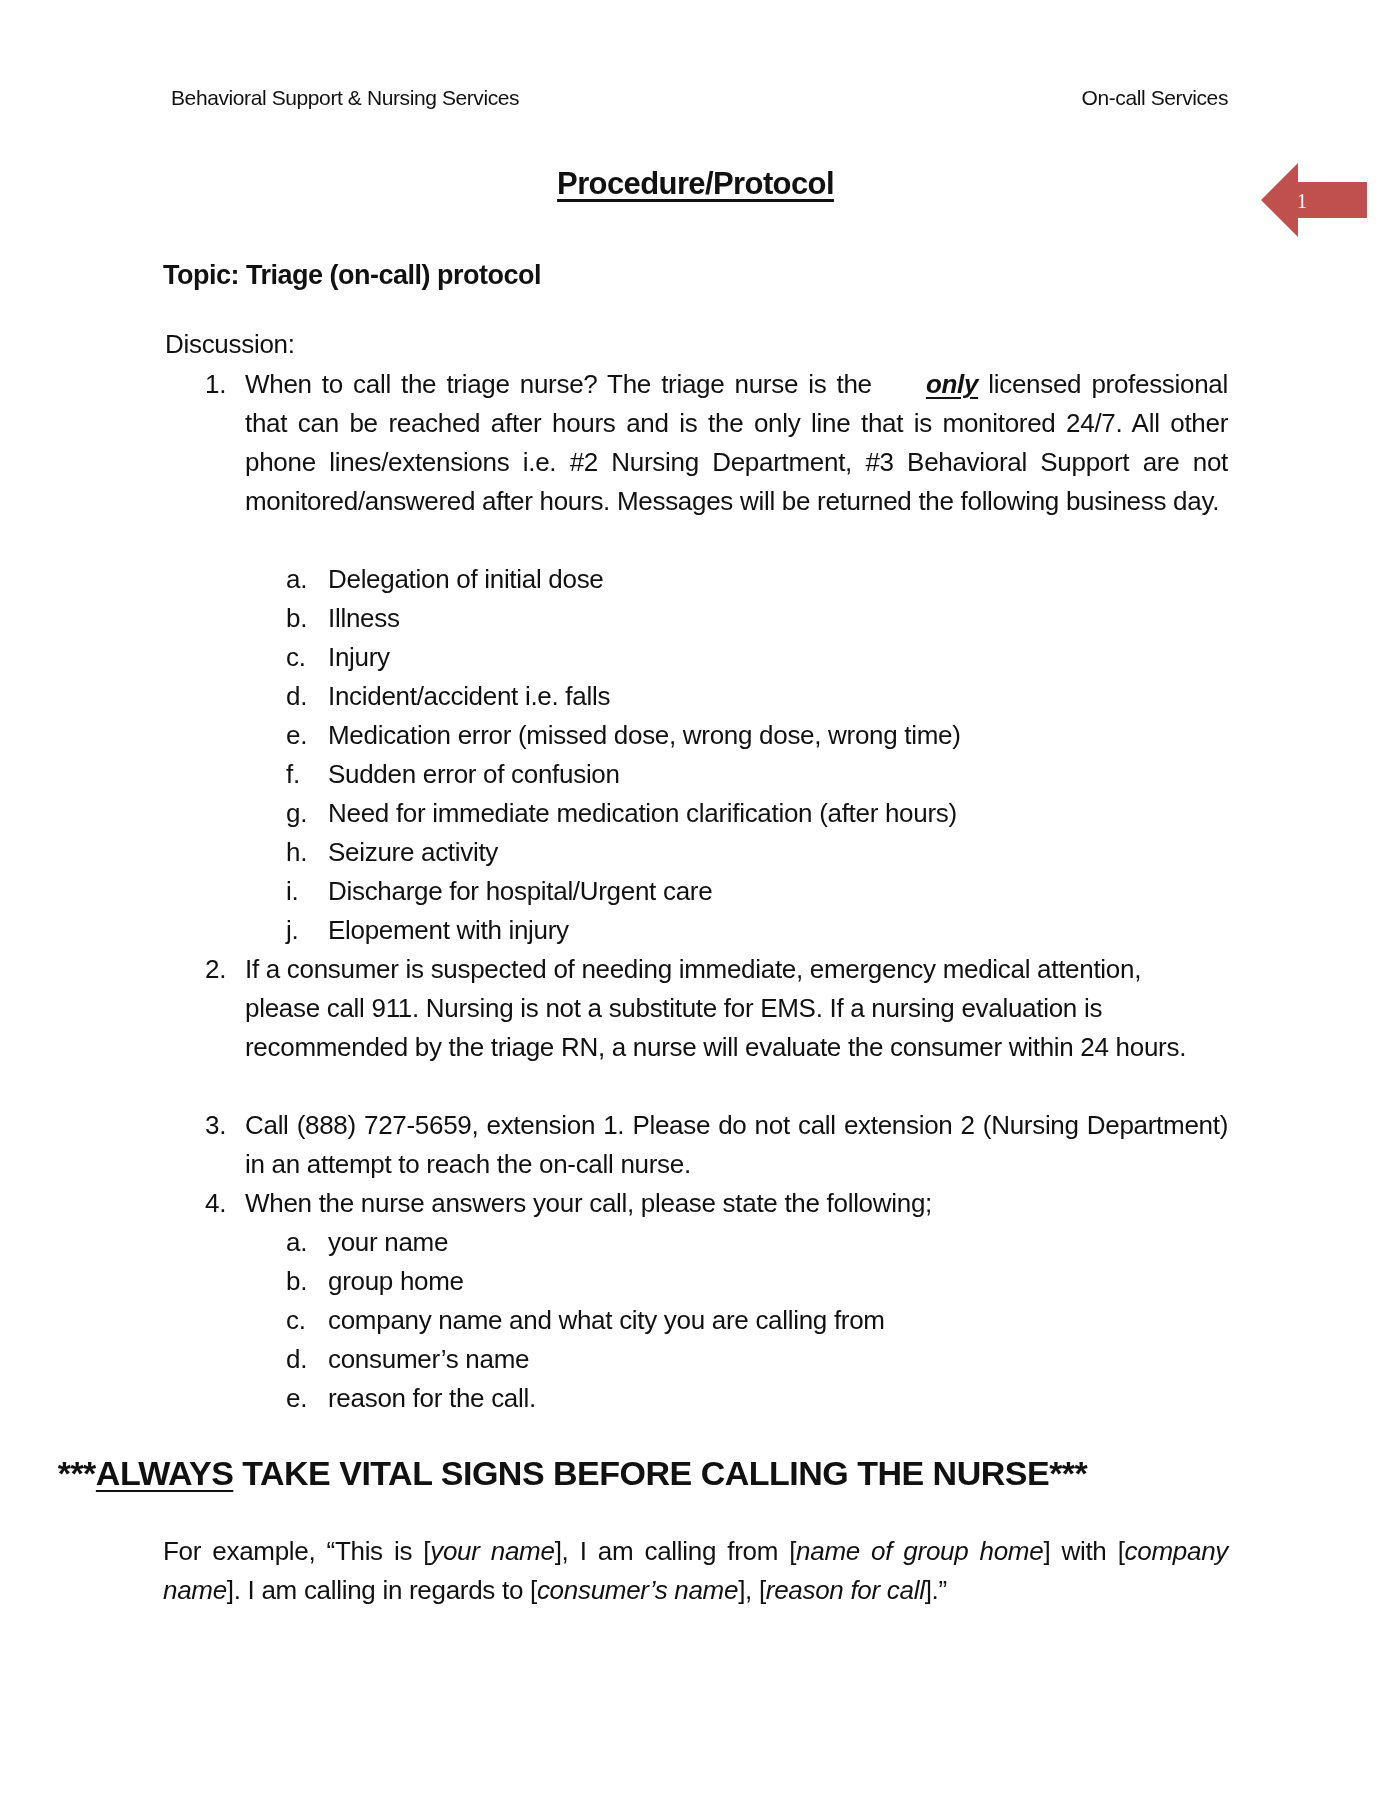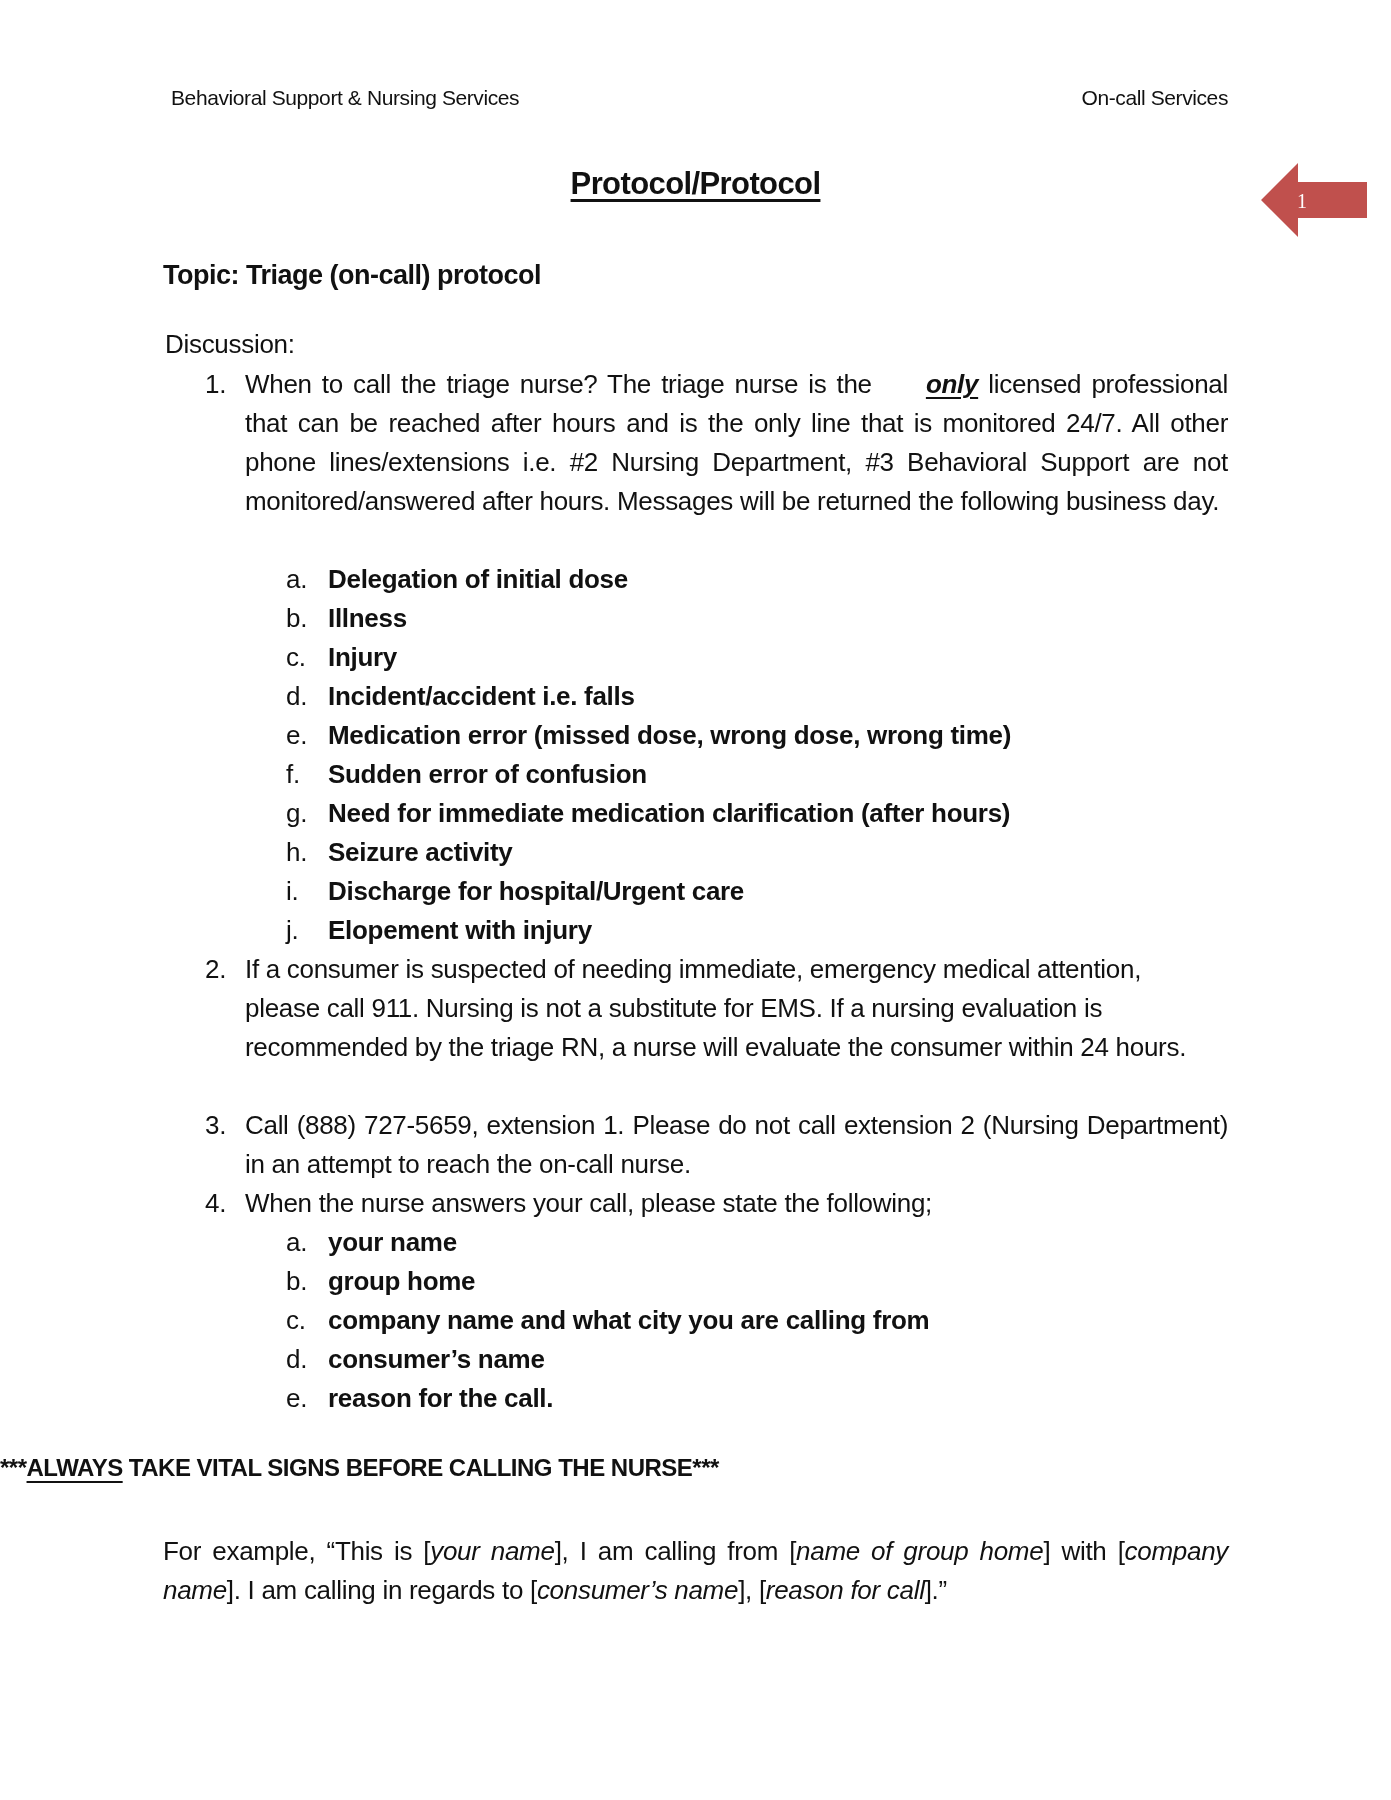--- a/index.html
+++ b/index.html
@@ -14,34 +14,34 @@
   #title { top: 166px; left: 0; width: 1391px; text-align: center; font-size: 31px; font-weight: bold; letter-spacing: -0.6px; }
   #title span { text-decoration: underline; text-decoration-thickness: 3px; text-underline-offset: 5px; }
   #arrow { left: 1261px; top: 163px; width: 106px; height: 74px; }
   #topic { top: 260px; left: 163px; font-size: 27px; font-weight: bold; letter-spacing: -0.5px; }
   .body-text { font-size: 26px; letter-spacing: -0.3px; line-height: 39px; }
   #discussion { top: 325px; left: 165px; }
   .num { position: absolute; left: 205px; }
   .para { position: absolute; left: 245px; width: 983px; }
   .just { text-align: justify; text-align-last: left; }
   .sub-letter { position: absolute; left: 286px; }
-  .sub-text { position: absolute; left: 328px; font-weight: bold; }
+  .sub-text { position: absolute; left: 328px; }
   .bu { font-weight: bold; font-style: italic; text-decoration: underline; text-decoration-thickness: 2px; text-underline-offset: 4px; margin-left: 44px; }
-  #always { top: 1454px; left: 0; width: 1145px; font-size: 24px; font-weight: bold; letter-spacing: -0.5px; }
+  #always { top: 1454px; left: 0; width: 1145px; text-align: center; font-size: 34px; font-weight: bold; letter-spacing: -0.5px; }
   #always .u { text-decoration: underline; text-decoration-thickness: 2px; text-underline-offset: 5px; }
   #example { top: 1532px; left: 163px; width: 1065px; text-align: justify; text-align-last: left; }
   #example i { font-style: italic; }
 </style>
 </head>
 <body>
 
 <div class="abs hdr" id="hdr-left">Behavioral Support &amp; Nursing Services</div>
 <div class="abs hdr" id="hdr-right">On-call Services</div>
 
-<div class="abs" id="title"><span>Protocol/Protocol</span></div>
+<div class="abs" id="title"><span>Procedure/Protocol</span></div>
 
 <div class="abs" id="arrow">
   <svg width="106" height="74" viewBox="0 0 106 74">
     <polygon points="0,37 37,0 37,19 106,19 106,55 37,55 37,74" fill="#c0504d"></polygon>
     <text x="36" y="45" fill="#ffffff" font-size="20" font-family="Liberation Serif, serif">1</text>
   </svg>
 </div>
 
 <div class="abs" id="topic">Topic: Triage (on-call) protocol</div>
 

